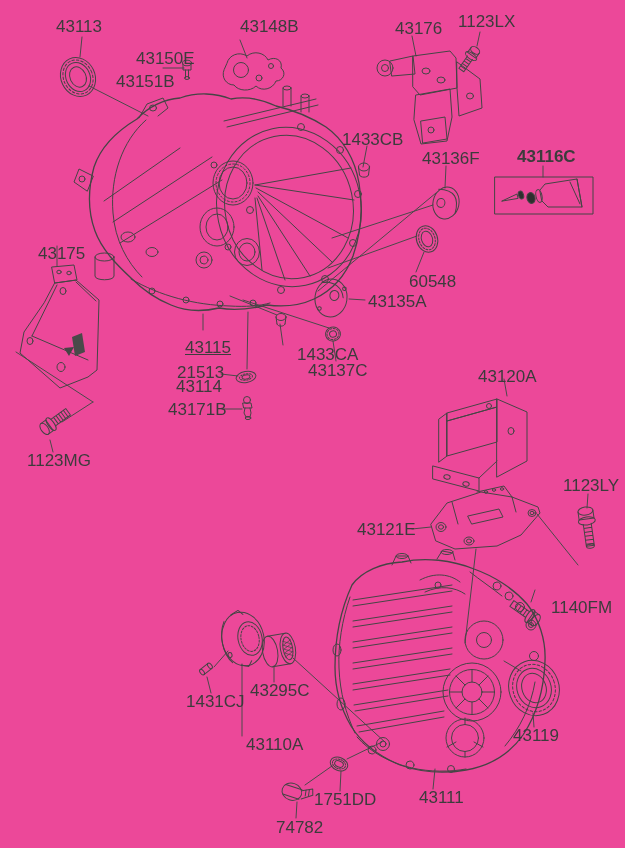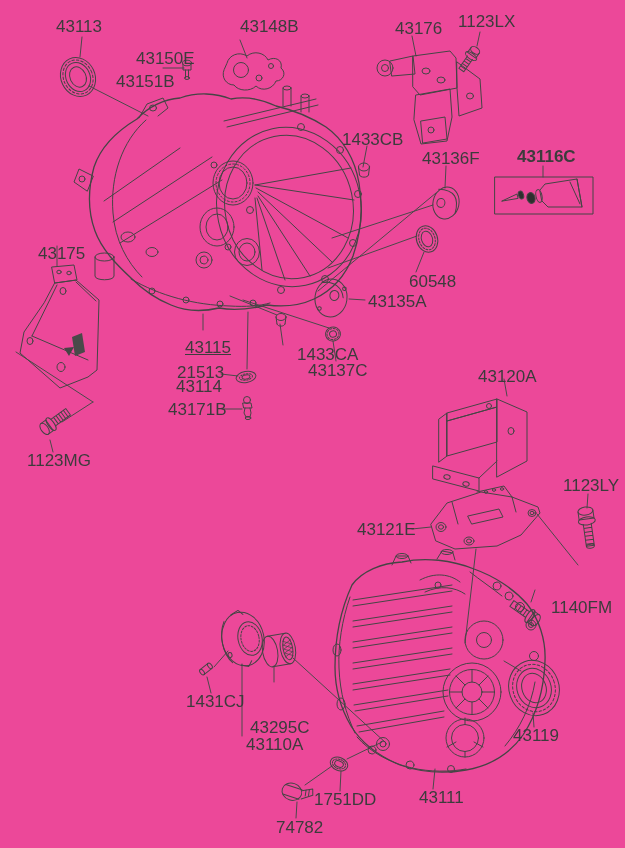--- a/index.html
+++ b/index.html
@@ -385,21 +385,21 @@
       <div class="part-label" style="left: 176px; top: 379px;">43114</div>
       <div class="part-label" style="left: 308px; top: 363px;">43137C</div>
       <div class="part-label" style="left: 168px; top: 402px;">43171B</div>
       <div class="part-label" style="left: 38px; top: 230px; margin-top: 16px;">43175</div>
       <div class="part-label" style="left: 27px; top: 453px;">1123MG</div>
       <div class="part-label" style="left: 478px; top: 363px; margin-top: 6px;">43120A</div>
       <div class="part-label" style="left: 563px; top: 478px;">1123LY</div>
       <div class="part-label" style="left: 357px; top: 522px;">43121E</div>
       <div class="part-label" style="left: 507px; top: 600px; margin-left: 44px;">1140FM</div>
       <div class="part-label" style="left: 186px; top: 694px;">1431CJ</div>
-      <div class="part-label" style="left: 250px; top: 683px; margin-top: 37px;">43295C</div>
+      <div class="part-label" style="left: 250px; top: 683px;">43295C</div>
       <div class="part-label" style="left: 222px; top: 737px; margin-left: 24px;">43110A</div>
       <div class="part-label" style="left: 513px; top: 728px;">43119</div>
       <div class="part-label" style="left: 314px; top: 792px;">1751DD</div>
       <div class="part-label" style="left: 419px; top: 790px;">43111</div>
       <div class="part-label" style="left: 276px; top: 820px;">74782</div>
     </div>
 
 </div>
 
 </body></html>

